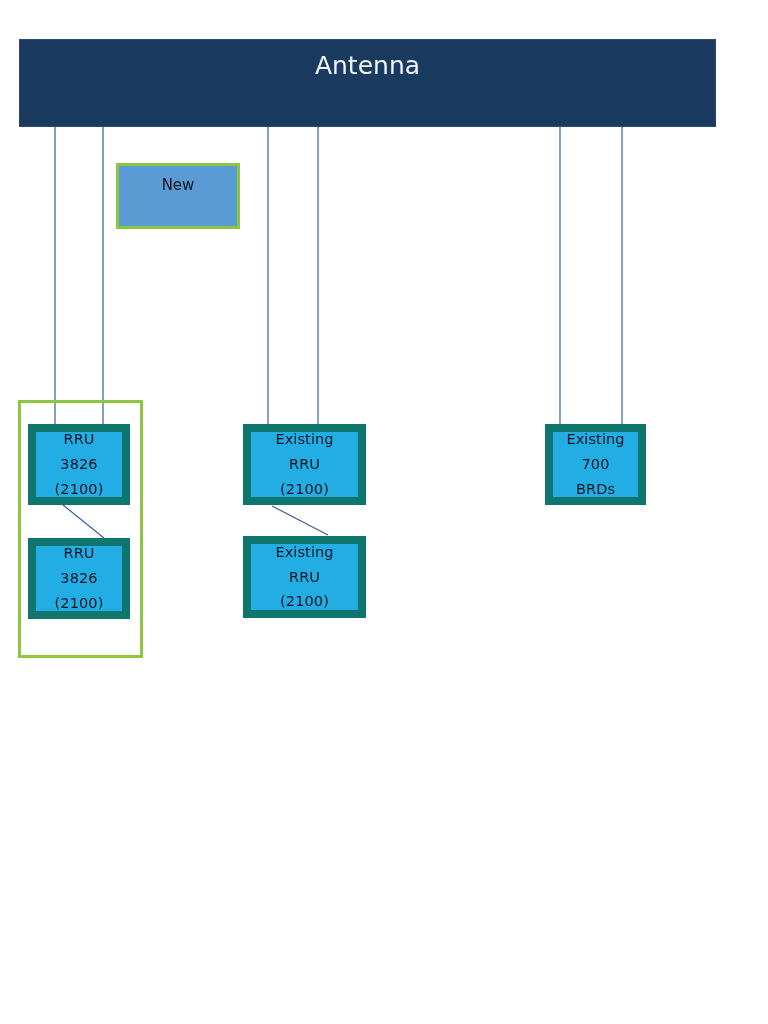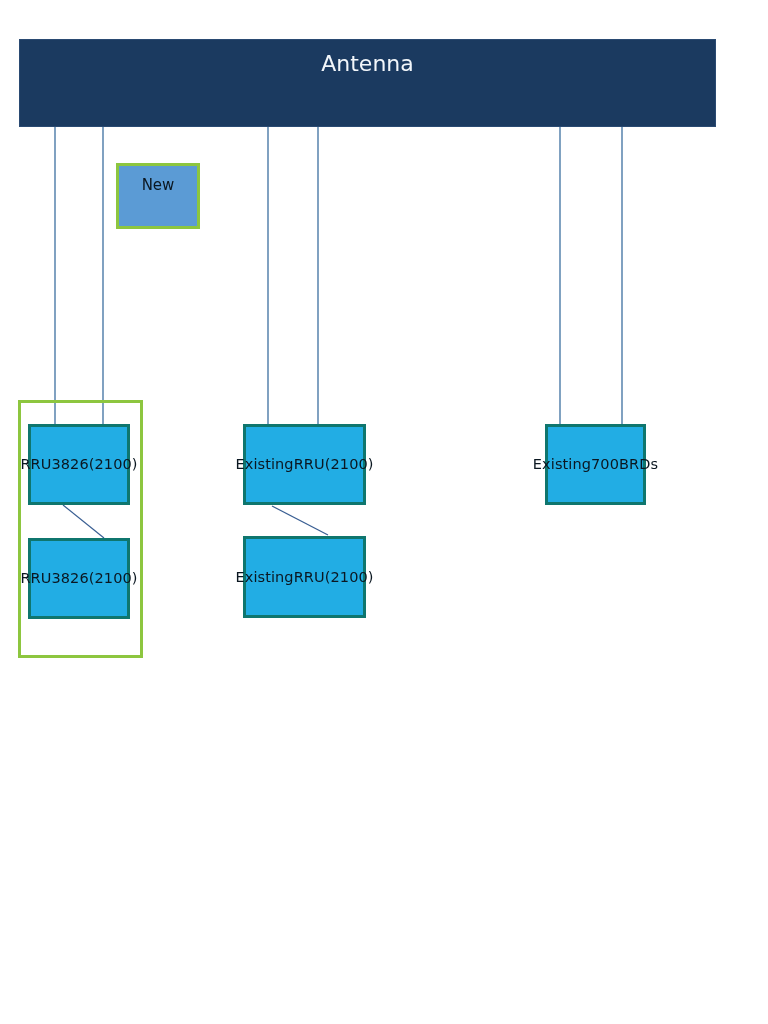--- a/index.html
+++ b/index.html
@@ -26,48 +26,48 @@
 
   
   .antenna-bar {
     left: 19px;
     top: 39px;
     width: 697px;
     height: 88px;
     background: #1b3a60;
     border: 1px solid #2a4a72;
     color: #f2f6fa;
-    font-size: 22px;
+    font-size: 25px;
     display: flex;
     justify-content: center;
     align-items: flex-start;
     padding-top: 11px;
   }
 
   
   .eq-box {
     background: #22ade4;
-    border: 3px solid #0f766e;
+    border: 8px solid #0f766e;
     color: #0b1721;
     font-size: 14.5px;
     line-height: 1.72;
     text-align: center;
     display: flex;
-    flex-direction: row;
+    flex-direction: column;
     justify-content: center;
     align-items: center;
     letter-spacing: 0.1px;
   }
   .eq-box .ln { display: block; width: 100%; }
 
   
   .legend-new {
     left: 116px;
     top: 163px;
-    width: 84px;
+    width: 124px;
     height: 66px;
     background: #5b9bd5;
     border: 3px solid #8dc63f;
     color: #0b1721;
     font-size: 15px;
     display: flex;
     justify-content: center;
     align-items: flex-start;
     padding-top: 10px;
   }

